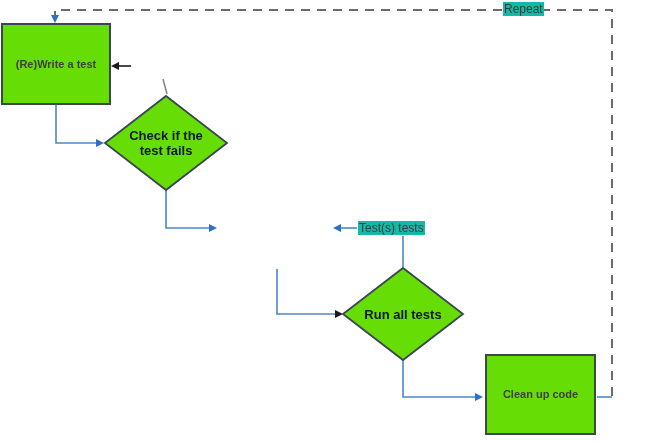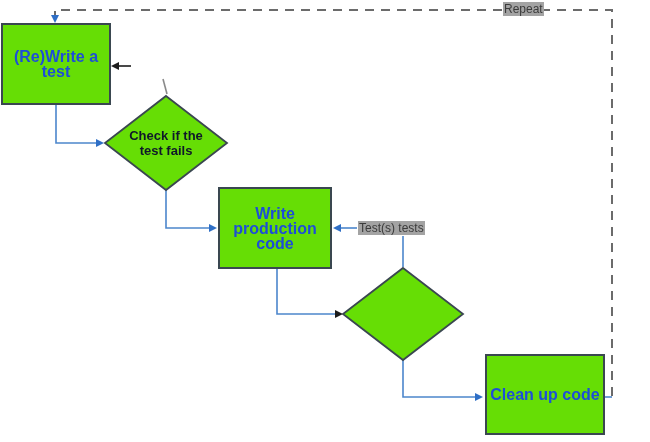--- a/index.html
+++ b/index.html
@@ -9,39 +9,39 @@
     background:#ffffff;
     font-family:"Liberation Sans", sans-serif;
     overflow:hidden;
   }
   .layer{position:absolute;left:0;top:0;width:650px;height:442px;}
   .proc{
     position:absolute;
     box-sizing:border-box;
     background:#66DE05;
     border:2px solid #3A4750;
-    color:#1d4ed8;
+    color:#404040;
     font-weight:bold;
-    font-size:16px;
+    font-size:11px;
     line-height:15px;
     display:flex;align-items:center;justify-content:center;
     text-align:center;
     padding:8px 3px;
   }
   .diamond-label{
     position:absolute;
     color:#0f172a;
     font-weight:bold;
     font-size:13px;
     line-height:15px;
     text-align:center;
   }
   .elabel{
     position:absolute;
-    background:#a3a3a3;
+    background:#14b8a6;
     color:#3B3B3B;
     font-size:12px;
     line-height:14px;
     text-align:center;
     padding:0 1px;
   }
   .nowrap{white-space:nowrap;}
 </style>
 </head>
 <body>
@@ -74,26 +74,26 @@
 
     <path d="M 403 360 L 403 397 L 475 397" fill="none" stroke="#4C86CC" stroke-width="1.6"></path>
     <polygon points="475,393 475,401 483,397" fill="#2F6FC6"></polygon>
 
     <polygon points="166,96 227,143 166,190 105,143" fill="#66DE05" stroke="#3A4750" stroke-width="1.8"></polygon>
     <polygon points="403,268 463,314 403,360 343,314" fill="#66DE05" stroke="#3A4750" stroke-width="1.8"></polygon>
   </svg>
 
   <div class="proc" style="left:1px;top:23px;width:110px;height:82px;">(Re)Write a test</div>
 
-  <div class="proc" style="left:218px;top:187px;width:114px;height:82px;">Write production code</div>
 
-  <div class="proc" style="left:485px;top:354px;width:120px;height:81px;">Clean up code</div>
+  <div class="proc" style="left:485px;top:354px;width:111px;height:81px;">Clean up code</div>
 
   <div class="diamond-label" style="left:123px;top:128px;width:86px;">Check if the test fails</div>
 
+  <div class="diamond-label" style="left:353px;top:307px;width:100px;">Run all tests</div>
 
 
 
   <div class="elabel nowrap" style="left:358px;top:221px;">Test(s) tests</div>
 
 
   <div class="elabel nowrap" style="left:503px;top:2px;">Repeat</div>
 
 </div>
 

